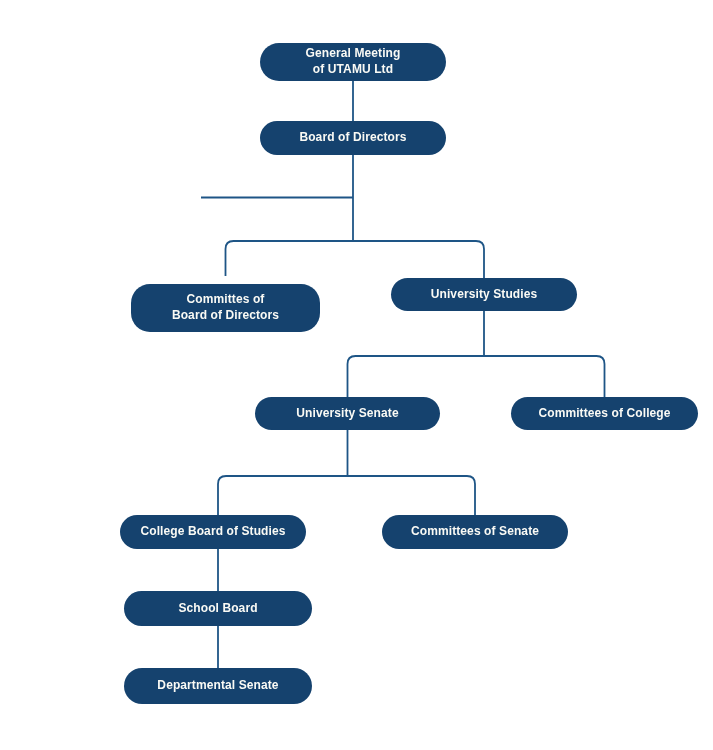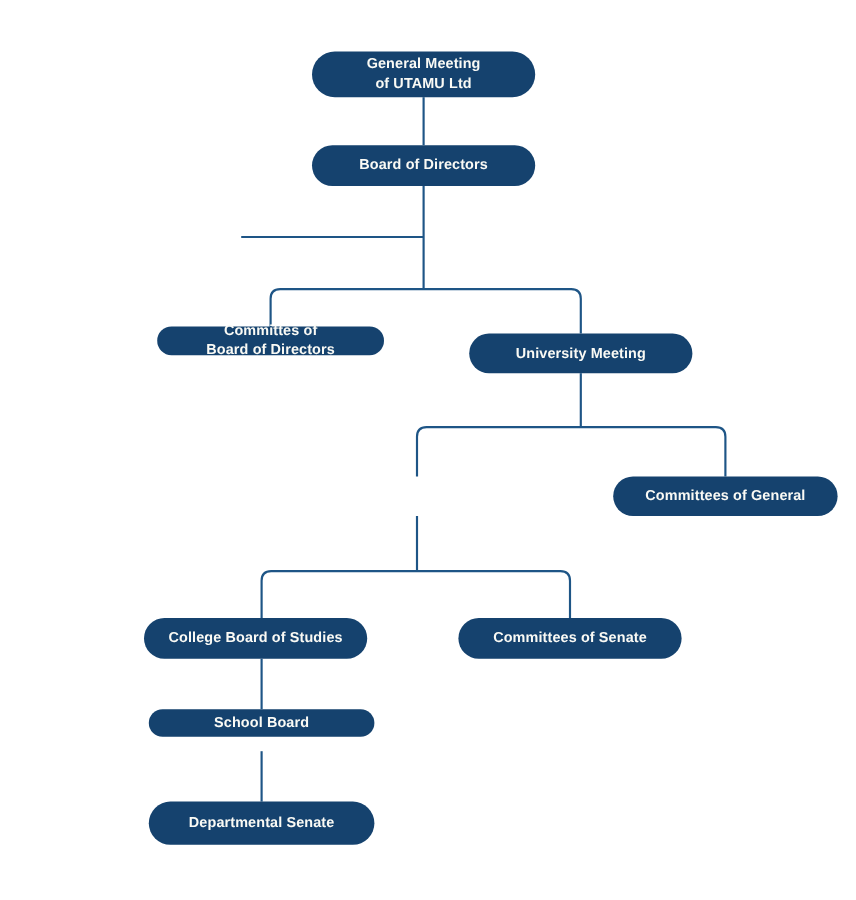--- a/index.html
+++ b/index.html
@@ -61,29 +61,30 @@
     <path d="M218 549 V591"></path>
     <path d="M218 626 V668"></path>
   </svg>
 
   <div class="node" style="left:260px; top:43px;  width:186px; height:38px">General Meeting
 of UTAMU Ltd</div>
 
   <div class="node" style="left:260px; top:121px; width:186px; height:34px">Board of Directors</div>
 
 
-  <div class="node" style="left:131px; top:272px; width:189px; height:24px">Committes of
+  <div class="node" style="left:131px; top:284px; width:189px; height:48px">Committes of
 Board of Directors</div>
 
-  <div class="node" style="left:391px; top:278px; width:186px; height:33px">University Meeting</div>
+  <div class="node" style="left:391px; top:278px; width:186px; height:33px">University Studies</div>
 
+  <div class="node" style="left:255px; top:397px; width:185px; height:33px">University Senate</div>
 
-  <div class="node" style="left:511px; top:397px; width:187px; height:33px">Committees of General</div>
+  <div class="node" style="left:511px; top:397px; width:187px; height:33px">Committees of College</div>
 
   <div class="node" style="left:120px; top:515px; width:186px; height:34px">College Board of Studies</div>
 
   <div class="node" style="left:382px; top:515px; width:186px; height:34px">Committees of Senate</div>
 
-  <div class="node" style="left:124px; top:591px; width:188px; height:23px">School Board</div>
+  <div class="node" style="left:124px; top:591px; width:188px; height:35px">School Board</div>
 
   <div class="node" style="left:124px; top:668px; width:188px; height:36px">Departmental Senate</div>
 
 </div>
 
 </body></html>

